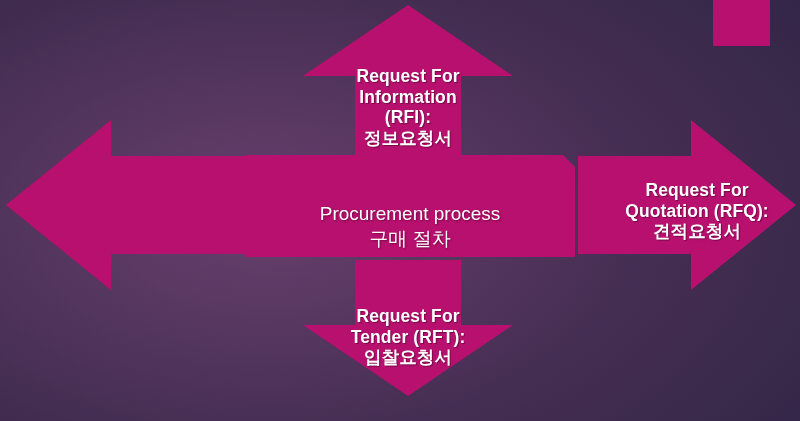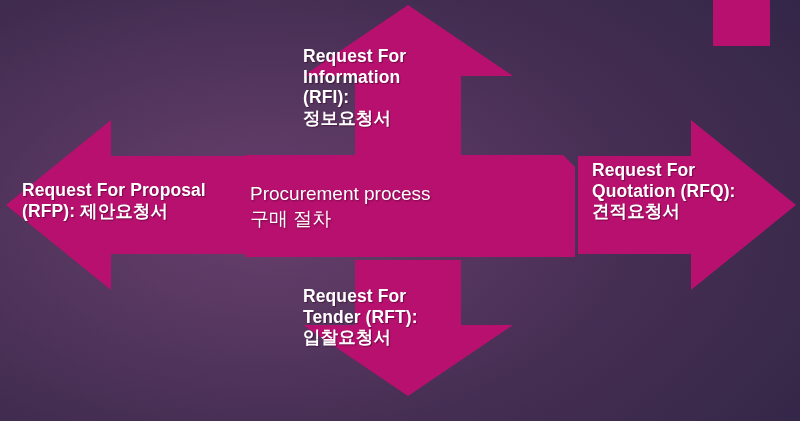--- a/index.html
+++ b/index.html
@@ -37,25 +37,26 @@
   .shape {
     position: absolute;
     z-index: 3;
   }
   .shape svg { display: block; overflow: visible; }
 
   .label {
     position: absolute;
     z-index: 4;
     color: #ffffff;
-    text-align: left;
+    text-align: center;
     line-height: 1.18;
     text-shadow: 1px 1px 1px rgba(60,0,40,0.55);
     white-space: pre-line;
     pointer-events: none;
+    margin-top: 20px;
   }
   .label-arrow {
     font-weight: bold;
     font-size: 17.5px;
     letter-spacing: 0.1px;
   }
   .label-center {
     font-weight: normal;
     font-size: 19px;
     line-height: 1.3;
@@ -92,22 +93,20 @@
   </div>
   <div class="label label-arrow" id="label-bottom">Request For
 Tender (RFT):
 입찰요청서</div>
 
   <div class="shape" style="left:0px; top:118px;">
     <svg width="260" height="176" viewBox="0 0 260 176">
       <polygon points="6,87 111,2 111,38 258,38 258,136 111,136 111,172" fill="#b8106e"></polygon>
     </svg>
   </div>
-  <div class="label label-arrow" id="label-left">Request For Proposal
-(RFP): 제안요청서</div>
 
   <div class="shape" style="left:570px; top:118px;">
     <svg width="232" height="176" viewBox="0 0 232 176">
       <polygon points="226,87 121,2 121,38 8,38 8,136 121,136 121,172" fill="#b8106e"></polygon>
     </svg>
   </div>
   <div class="label label-arrow" id="label-right">Request For
 Quotation (RFQ):
 견적요청서</div>
 

